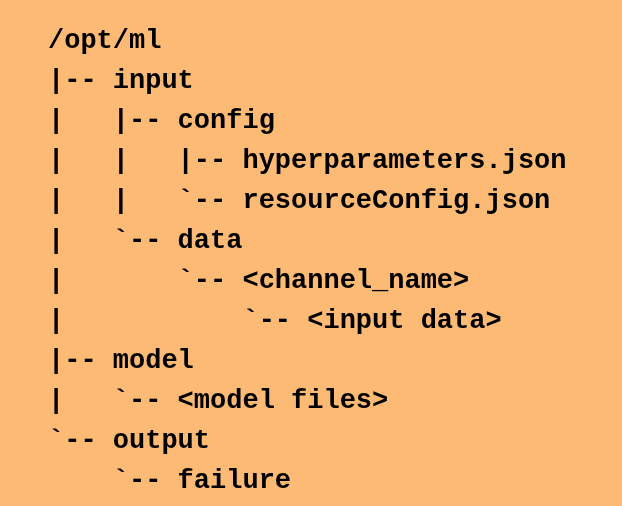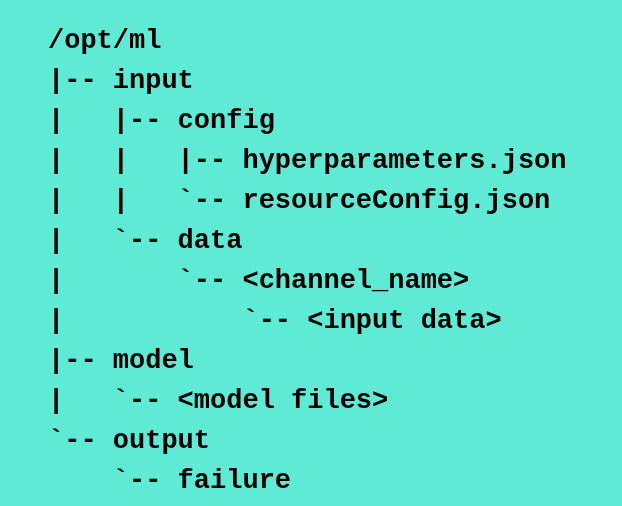--- a/index.html
+++ b/index.html
@@ -4,21 +4,21 @@
 <style>
   html, body {
     margin: 0;
     padding: 0;
     background: #ffffff;
   }
   .page {
     position: relative;
     width: 622px;
     height: 506px;
-    background: #5eead4;
+    background: #fdba74;
     overflow: hidden;
   }
   pre.tree {
     margin: 0;
     padding: 21px 0 0 48px;
     font-family: "Liberation Mono", "DejaVu Sans Mono", monospace;
     font-weight: bold;
     font-size: 27px;
     line-height: 40px;
     color: #000000;

